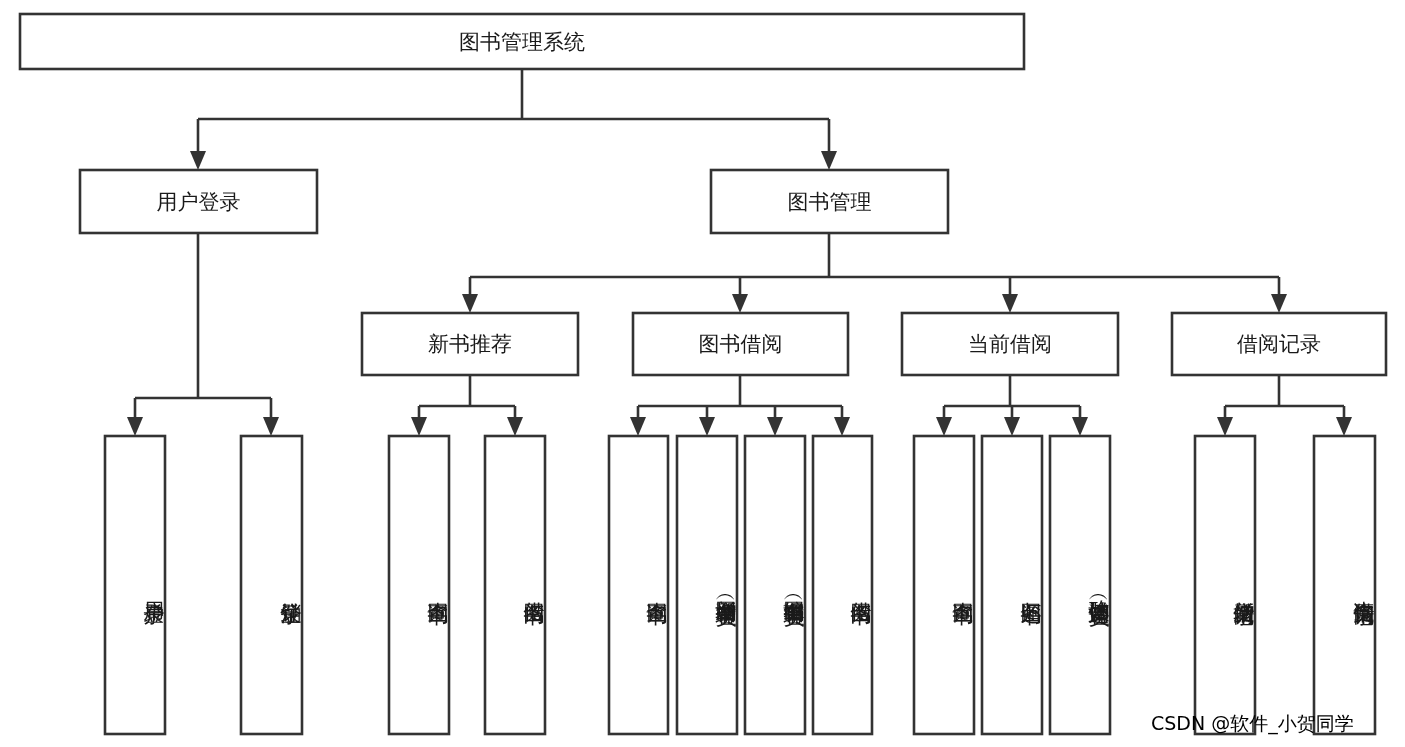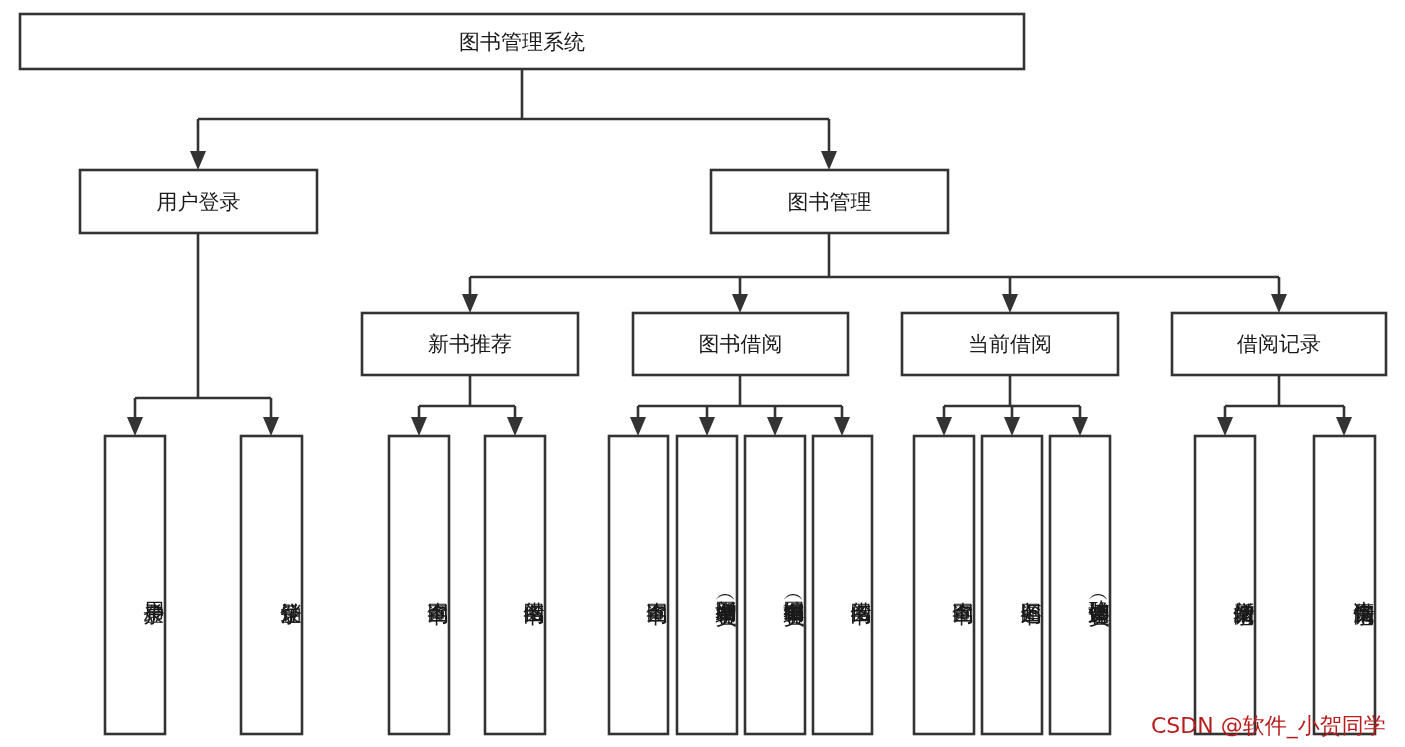--- a/index.html
+++ b/index.html
@@ -55,22 +55,22 @@
     letter-spacing: 1px;
     white-space: nowrap;
     display: flex;
     align-items: flex-start;
     justify-content: center;
     pointer-events: none;
   }
   .watermark {
     position: absolute;
     font-family: "DejaVu Sans", "Liberation Sans", sans-serif;
-    font-size: 22px;
-    color: #b91c1c;
+    font-size: 19px;
+    color: #000000;
     white-space: nowrap;
     left: 1151px;
     top: 711px;
   }
 </style>
 </head>
 <body>
 
 <div id="diagram-root">
 

